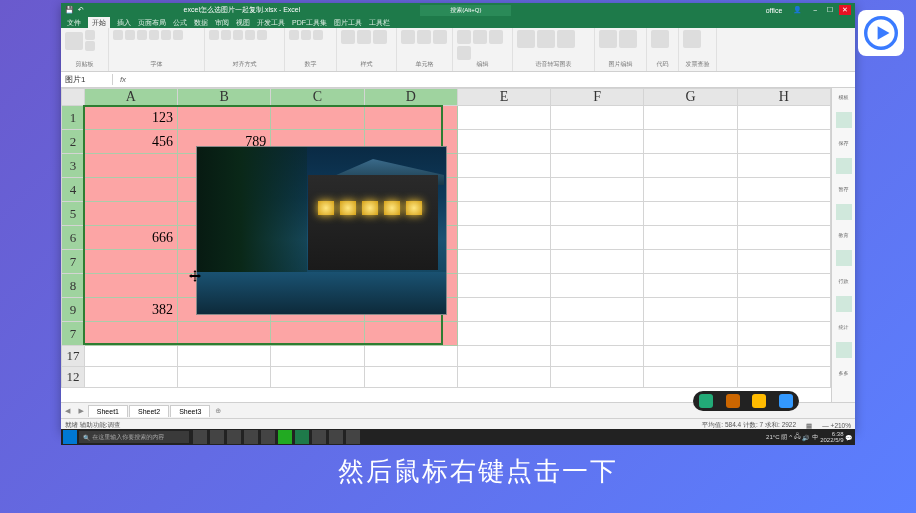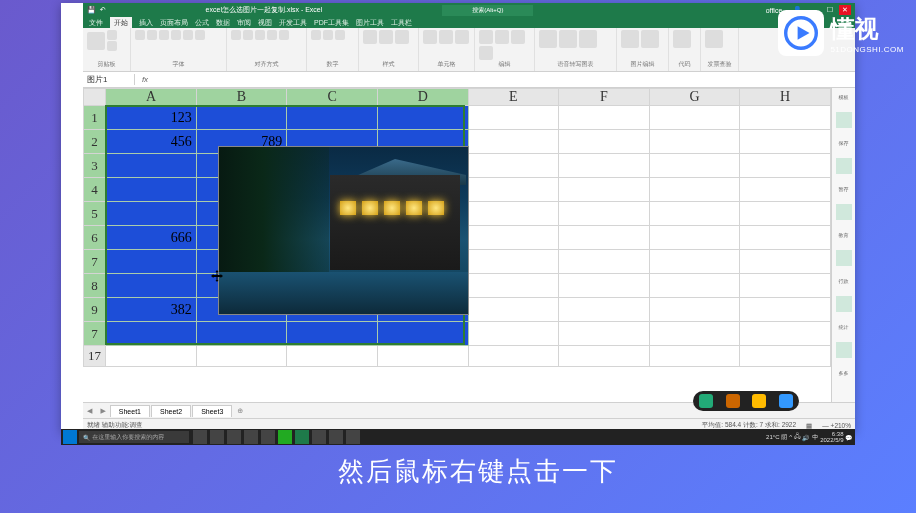--- a/index.html
+++ b/index.html
@@ -1,17 +1,17 @@
 <!DOCTYPE html>
 <html><head>
 <meta charset="utf-8">
 <style>
   * { margin:0; padding:0; box-sizing:border-box; }
   body { width:916px; height:513px; background:linear-gradient(135deg,#6a5acd,#5b7fff); font-family:"Microsoft YaHei",Arial,sans-serif; overflow:hidden; position:relative; }
-  .app { position:absolute; left:61px; top:3px; width:794px; height:429px; background:#fff; box-shadow:0 2px 10px rgba(0,0,0,.3); display:flex; flex-direction:column;padding-left:22px; }
+  .app { position:absolute; left:61px; top:3px; width:794px; height:429px; background:#fff; box-shadow:0 2px 10px rgba(0,0,0,.3); display:flex; flex-direction:column; }
   .titlebar { height:14px; background:#1e7a4a; display:flex; align-items:center; color:#fff; font-size:7px; padding:0 4px; }
   .titlebar .doc { margin-left:100px; }
   .titlebar .tools { margin-left:120px; background:#2a8a58; padding:1px 30px; font-size:6px; }
   .titlebar .right { margin-left:auto; display:flex; gap:3px; align-items:center; }
   .titlebar .right span { padding:0 4px; }
   .titlebar .winbtn { width:12px; height:10px; display:flex; align-items:center; justify-content:center; }
   .menubar { height:11px; background:#1e7a4a; display:flex; align-items:center; padding:0 6px; gap:7px; font-size:7px; color:#e0f0e6; }
   .menubar span[data-active] { background:#f3f3f3; color:#333; padding:1px 4px; }
   .ribbon { height:44px; background:#f3f3f3; border-bottom:1px solid #d0d0d0; display:flex; font-size:6px; color:#444; }
   .rgroup { border-right:1px solid #e0e0e0; padding:2px 4px; display:flex; flex-direction:column; justify-content:space-between; }
@@ -25,21 +25,21 @@
   .fx { width:20px; text-align:center; font-size:8px; color:#666; font-style:italic; }
   .gridwrap { flex:1; display:flex; overflow:hidden; position:relative; }
   .grid { flex:1; overflow:hidden; position:relative; background:#fff; }
   table { border-collapse:collapse; width:100%; }
   th,td { border:1px solid #d4d4d4; font-size:14px; font-family:"SimSun","Times New Roman",serif; }
   .colh { background:#e6e6e6; height:17px; text-align:center; color:#333; font-weight:normal; }
   .colh.sel, .rowh.sel { background:#9fd39f; }
   .rowh { background:#e6e6e6; width:22px; text-align:center; color:#333; font-weight:normal; font-size:13px; }
   .corner { background:#e6e6e6; width:22px; height:17px; }
   td { height:24px; width:90px; text-align:right; padding:0 4px; color:#000; vertical-align:middle; }
-  td.selzone { background:#1d4ed8; border-color:#aaccaa; }
+  td.selzone { background:#fca5a5; border-color:#aaccaa; }
   td.narrow { height:21px; }
   .marquee { position:absolute; border:2px solid #2e7d32; pointer-events:none; }
   .img-in-sheet { position:absolute; left:135px; top:58px; width:251px; height:169px; background:linear-gradient(180deg,#0a2a44 0%,#0e3a5a 30%,#1a5272 55%,#0d3a50 100%); border:1px solid #888; overflow:hidden; }
   .cabin { position:absolute; right:8px; top:28px; width:130px; height:95px; background:linear-gradient(180deg,#2a2a2a,#1a1a1a); }
   .roof { position:absolute; right:2px; top:12px; width:142px; height:26px; background:linear-gradient(180deg,#3a6a8a,#1a3a4a); clip-path:polygon(8% 100%,50% 0,100% 62%,100% 100%); }
   .window { position:absolute; width:16px; height:14px; background:radial-gradient(circle,#ffe680,#d4a017); box-shadow:0 0 8px #ffcc33; }
   .trees { position:absolute; left:0; top:0; width:110px; height:169px; background:linear-gradient(90deg,#071a12 0,#0a2818 40%,rgba(10,40,24,.3) 100%); }
   .water { position:absolute; left:0; bottom:0; width:100%; height:42px; background:linear-gradient(180deg,#1a5272,#0d2a3a); }
   .sidepane { width:24px; background:#f7f7f7; border-left:1px solid #d0d0d0; display:flex; flex-direction:column; gap:12px; padding:6px 0; align-items:center; }
   .sidepane .si { width:16px; height:16px; background:#d0e8dc; }
@@ -326,20 +326,31 @@
               <th class="rowh">17</th>
               <td class="narrow"></td>
               <td class="narrow"></td>
               <td class="narrow"></td>
               <td class="narrow"></td>
               <td class="narrow"></td>
               <td class="narrow"></td>
               <td class="narrow"></td>
               <td class="narrow"></td>
             </tr>
+        <tr>
+              <th class="rowh">12</th>
+              <td class="narrow"></td>
+              <td class="narrow"></td>
+              <td class="narrow"></td>
+              <td class="narrow"></td>
+              <td class="narrow"></td>
+              <td class="narrow"></td>
+              <td class="narrow"></td>
+              <td class="narrow"></td>
+            </tr>
       </tbody>
         </table>
 
       <div class="marquee" style="left:22px;top:17px;width:360px;height:240px"></div>
 
       <div class="img-in-sheet">
         <div class="trees"></div>
         <div class="roof"></div>
         <div class="cabin">
           <div class="window" style="left:10px;top:26px"></div>
@@ -427,17 +438,13 @@
 
 <div class="subtitle">然后鼠标右键点击一下</div>
 
 <div class="logo">
   <div class="lg">
     <svg viewBox="0 0 40 40">
         <circle cx="20" cy="20" r="18" fill="none" stroke="#3a7bff" stroke-width="4"></circle>
         <path d="M16 12 L30 20 L16 28 Z" fill="#3a7bff"></path>
       </svg>
   </div>
-  <div>
-    <div class="lt">懂视</div>
-    <div class="lu">51DONGSHI.COM</div>
-  </div>
 </div>
 
 </body></html>

